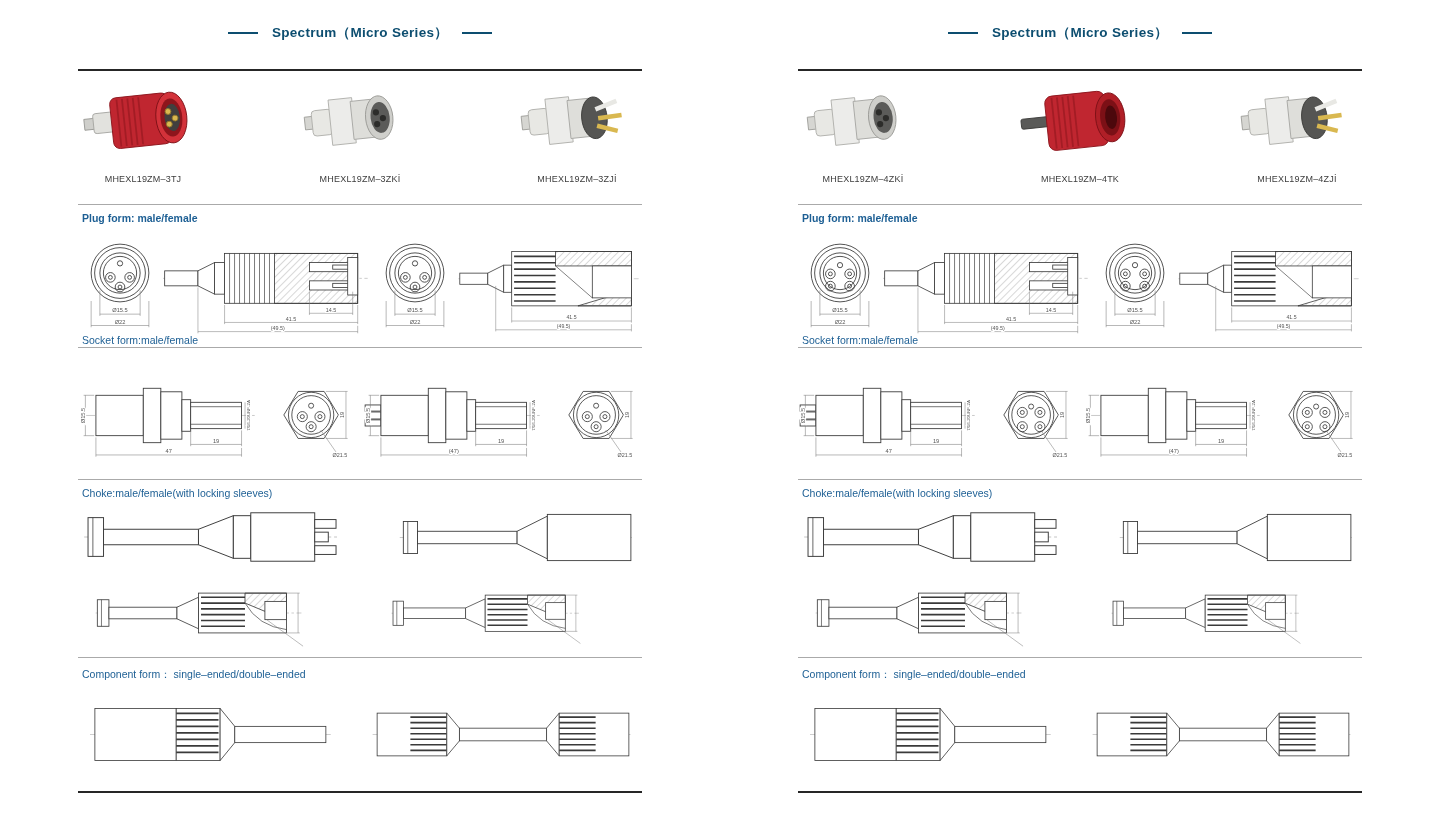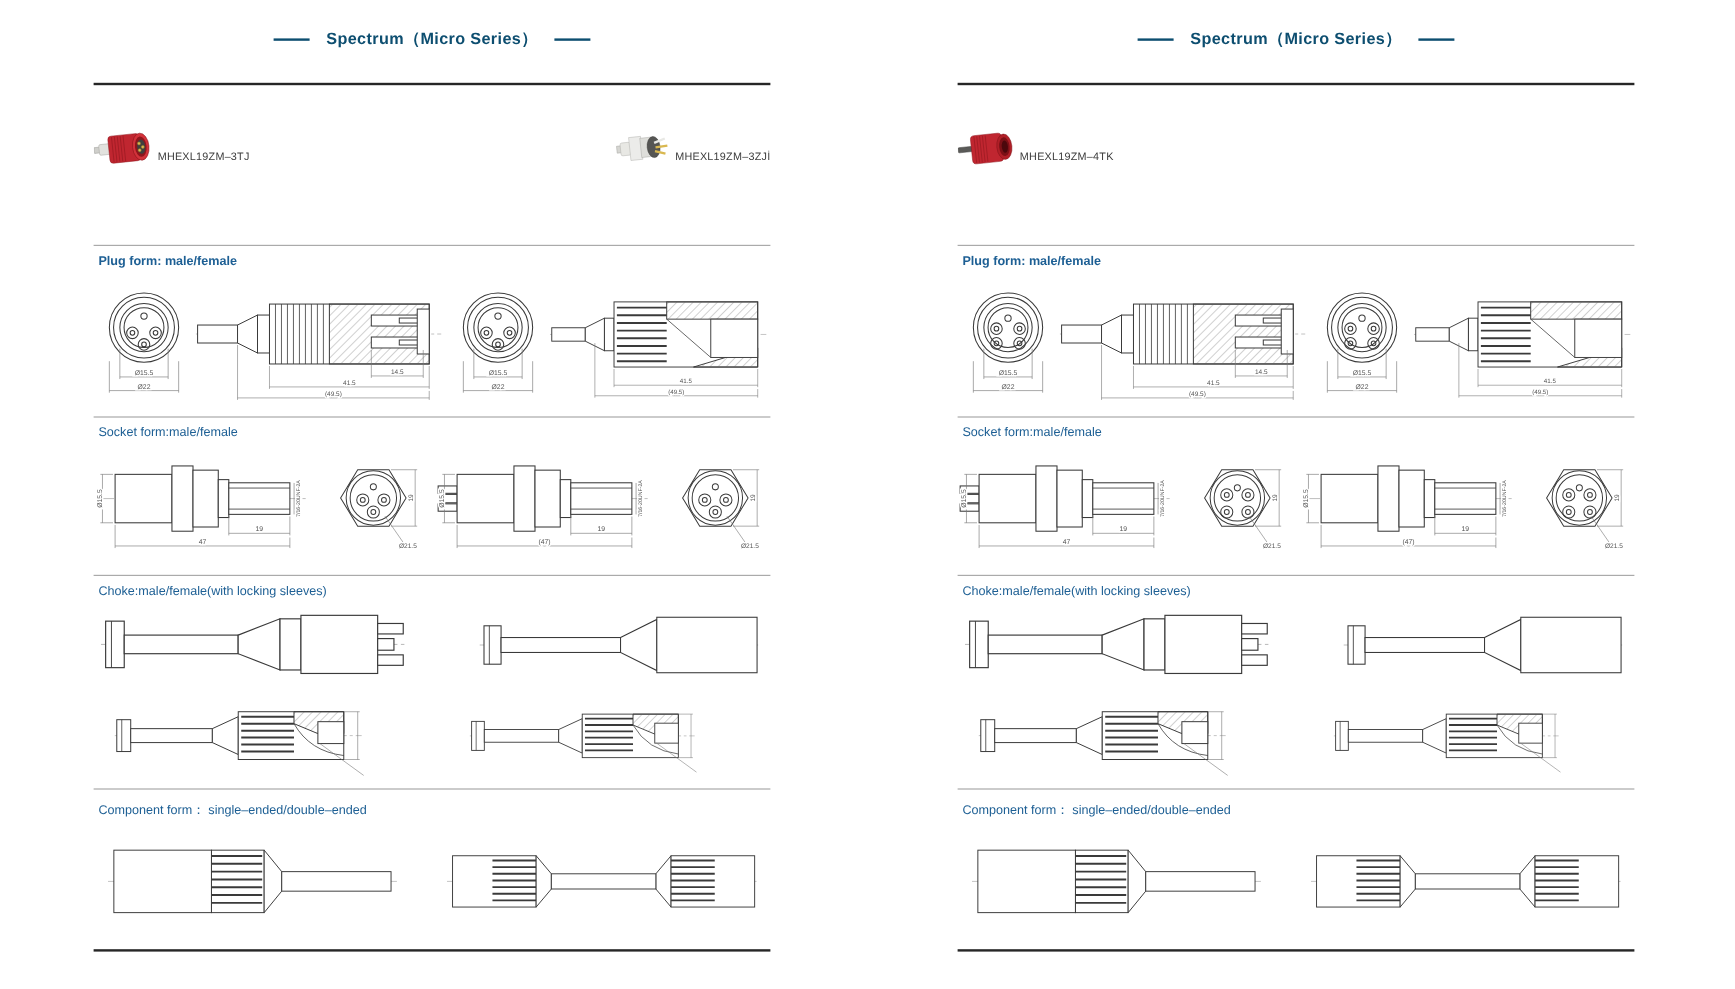--- a/index.html
+++ b/index.html
@@ -8,23 +8,23 @@
   #page-left{left:78px;}
   #page-right{left:798px;}
   .title-row{position:absolute;top:24px;left:0;right:0;display:flex;align-items:center;justify-content:center;gap:14px;}
   .title-dash{width:30px;height:2px;background:#0d4e70;}
   .page-title{font-size:13.5px;font-weight:bold;color:#0d4e70;letter-spacing:.3px;}
   .rule-top{position:absolute;top:69px;left:0;right:0;height:2px;background:#262626;}
   .rule-bottom{position:absolute;top:791px;left:0;right:0;height:2px;background:#262626;}
   .divider{position:absolute;left:0;right:0;height:1px;background:#aaaaaa;}
   .divider-a{top:204px;}.divider-b{top:347px;}.divider-c{top:479px;}.divider-d{top:657px;}
   .sec-heading{position:absolute;left:4px;font-size:10.5px;color:#1d5f94;}
-  .h-plug{top:212px;font-weight:bold;}.h-sock{top:354px;}.h-choke{top:487px;text-align:right;}.h-comp{top:668px;}
+  .h-plug{top:212px;font-weight:bold;}.h-sock{top:334px;}.h-choke{top:487px;text-align:right;}.h-comp{top:668px;}
   .products{position:absolute;top:86px;left:0;right:0;display:flex;justify-content:space-between;}
-  .product{width:130px;display:flex;align-items:center;}
+  .product{width:130px;display:flex;flex-direction:column;align-items:center;}
   .prod-img{width:122px;height:80px;}
   .model{margin-top:8px;font-size:9px;color:#3c3c3c;letter-spacing:.2px;white-space:nowrap;}
   .row{position:absolute;left:0;right:0;display:flex;justify-content:space-between;align-items:center;box-sizing:border-box;}
   .row-plug{top:230px;height:114px;}
   .row-sock{top:372px;height:100px;}
   .row-choke1{top:504px;height:66px;padding:0 4px;}
   .row-choke2{top:576px;height:78px;padding-left:16px;padding-right:48px;}
   .row-comp{top:694px;height:80px;padding-left:12px;padding-right:8px;}
   .ln{stroke:#3a3a3a;stroke-width:1;fill:#fff;}
   .nofill{fill:none;}
@@ -384,20 +384,26 @@
 
     <div class="products">
       <div class="product">
         <svg class="prod-img" viewBox="0 0 132 88">
             <use href="#prodRM"></use>
           </svg>
         <div class="model">MHEXL19ZM–3TJ</div>
       </div>
       <div class="product">
         <svg class="prod-img" viewBox="0 0 132 88">
+            <use href="#prodGS"></use>
+          </svg>
+        <div class="model">MHEXL19ZM–3ZKİ</div>
+      </div>
+      <div class="product">
+        <svg class="prod-img" viewBox="0 0 132 88">
             <use href="#prodGP"></use>
           </svg>
         <div class="model">MHEXL19ZM–3ZJİ</div>
       </div>
     </div>
 
     <div class="divider divider-a"></div>
     <div class="sec-heading h-plug">Plug form: male/female</div>
 
     <div class="row row-plug">
@@ -493,23 +499,35 @@
     <div class="title-row">
       <span class="title-dash"></span>
       <span class="page-title">Spectrum（Micro Series）</span>
       <span class="title-dash"></span>
     </div>
     <div class="rule-top"></div>
 
     <div class="products">
       <div class="product">
         <svg class="prod-img" viewBox="0 0 132 88">
+            <use href="#prodGS"></use>
+          </svg>
+        <div class="model">MHEXL19ZM–4ZKİ</div>
+      </div>
+      <div class="product">
+        <svg class="prod-img" viewBox="0 0 132 88">
             <use href="#prodRC"></use>
           </svg>
         <div class="model">MHEXL19ZM–4TK</div>
+      </div>
+      <div class="product">
+        <svg class="prod-img" viewBox="0 0 132 88">
+            <use href="#prodGP"></use>
+          </svg>
+        <div class="model">MHEXL19ZM–4ZJİ</div>
       </div>
     </div>
 
     <div class="divider divider-a"></div>
     <div class="sec-heading h-plug">Plug form: male/female</div>
 
     <div class="row row-plug">
       <svg viewBox="0 0 96 112" width="84" height="98">
         <use href="#pf4"></use>
         <text class="dim" x="48" y="85">Ø15.5</text>

